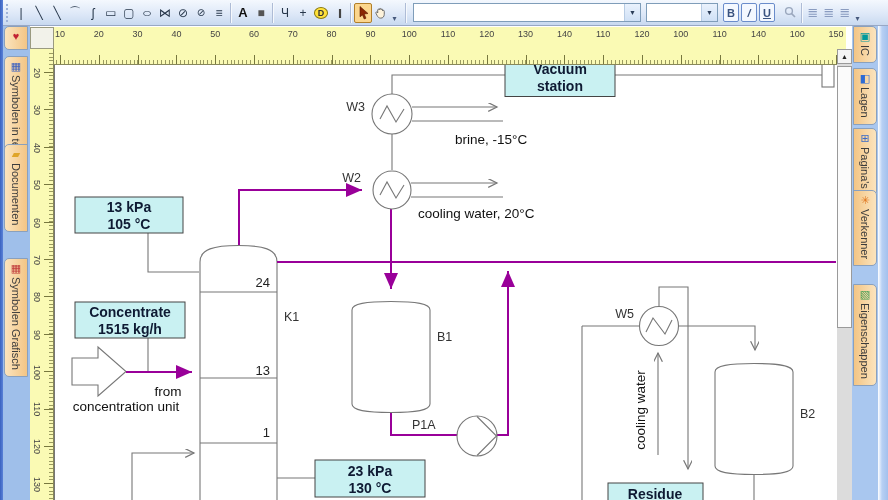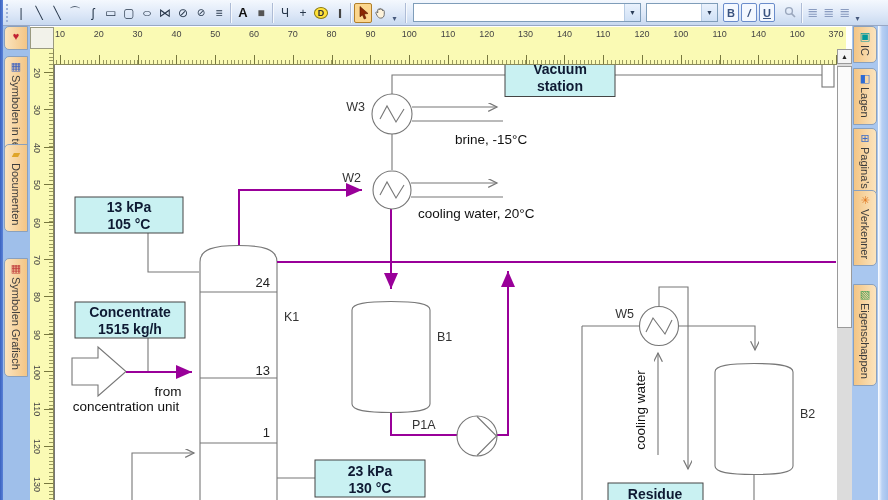--- a/index.html
+++ b/index.html
@@ -187,21 +187,21 @@
     <span class="hnum" data-name="hruler-number" style="left: 384px;">110</span>
     <span class="hnum" data-name="hruler-number" style="left: 422.8px;">120</span>
     <span class="hnum" data-name="hruler-number" style="left: 461.6px;">130</span>
     <span class="hnum" data-name="hruler-number" style="left: 500.4px;">140</span>
     <span class="hnum" data-name="hruler-number" style="left: 539.2px;">110</span>
     <span class="hnum" data-name="hruler-number" style="left: 578px;">120</span>
     <span class="hnum" data-name="hruler-number" style="left: 616.8px;">100</span>
     <span class="hnum" data-name="hruler-number" style="left: 655.6px;">110</span>
     <span class="hnum" data-name="hruler-number" style="left: 694.4px;">140</span>
     <span class="hnum" data-name="hruler-number" style="left: 733.2px;">100</span>
-    <span class="hnum" data-name="hruler-number" style="left: 772px;">370</span>
+    <span class="hnum" data-name="hruler-number" style="left: 772px;">150</span>
   </div>
 <div class="vruler" id="vruler" data-name="vertical-ruler">
     <span class="vnum" data-name="vruler-number" style="top: 13px;">20</span>
     <span class="vnum" data-name="vruler-number" style="top: 50.4px;">30</span>
     <span class="vnum" data-name="vruler-number" style="top: 87.8px;">40</span>
     <span class="vnum" data-name="vruler-number" style="top: 125.2px;">50</span>
     <span class="vnum" data-name="vruler-number" style="top: 162.6px;">60</span>
     <span class="vnum" data-name="vruler-number" style="top: 200px;">70</span>
     <span class="vnum" data-name="vruler-number" style="top: 237.4px;">80</span>
     <span class="vnum" data-name="vruler-number" style="top: 274.8px;">90</span>

